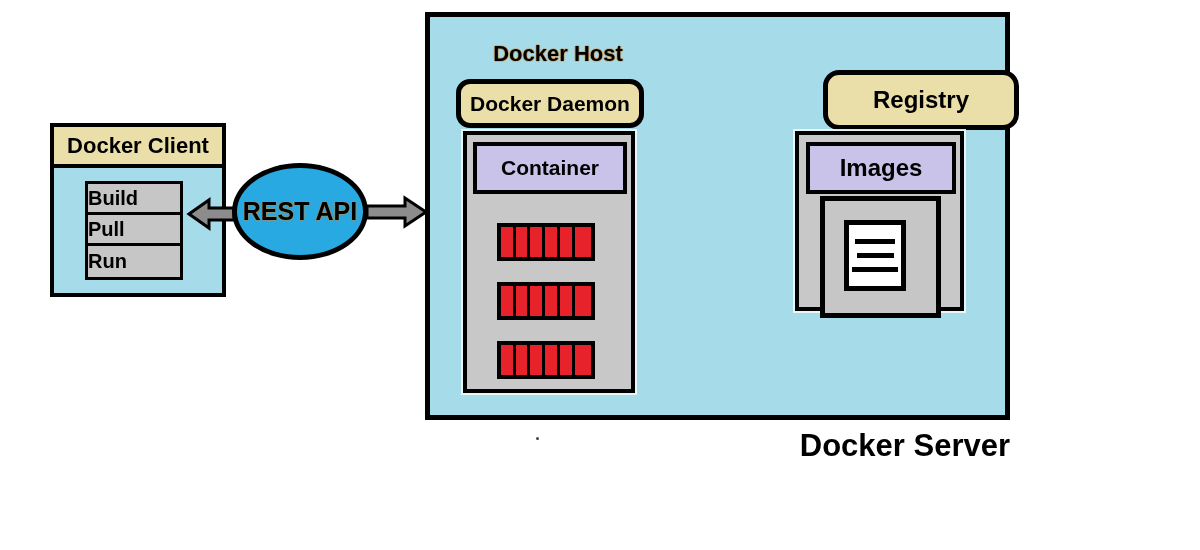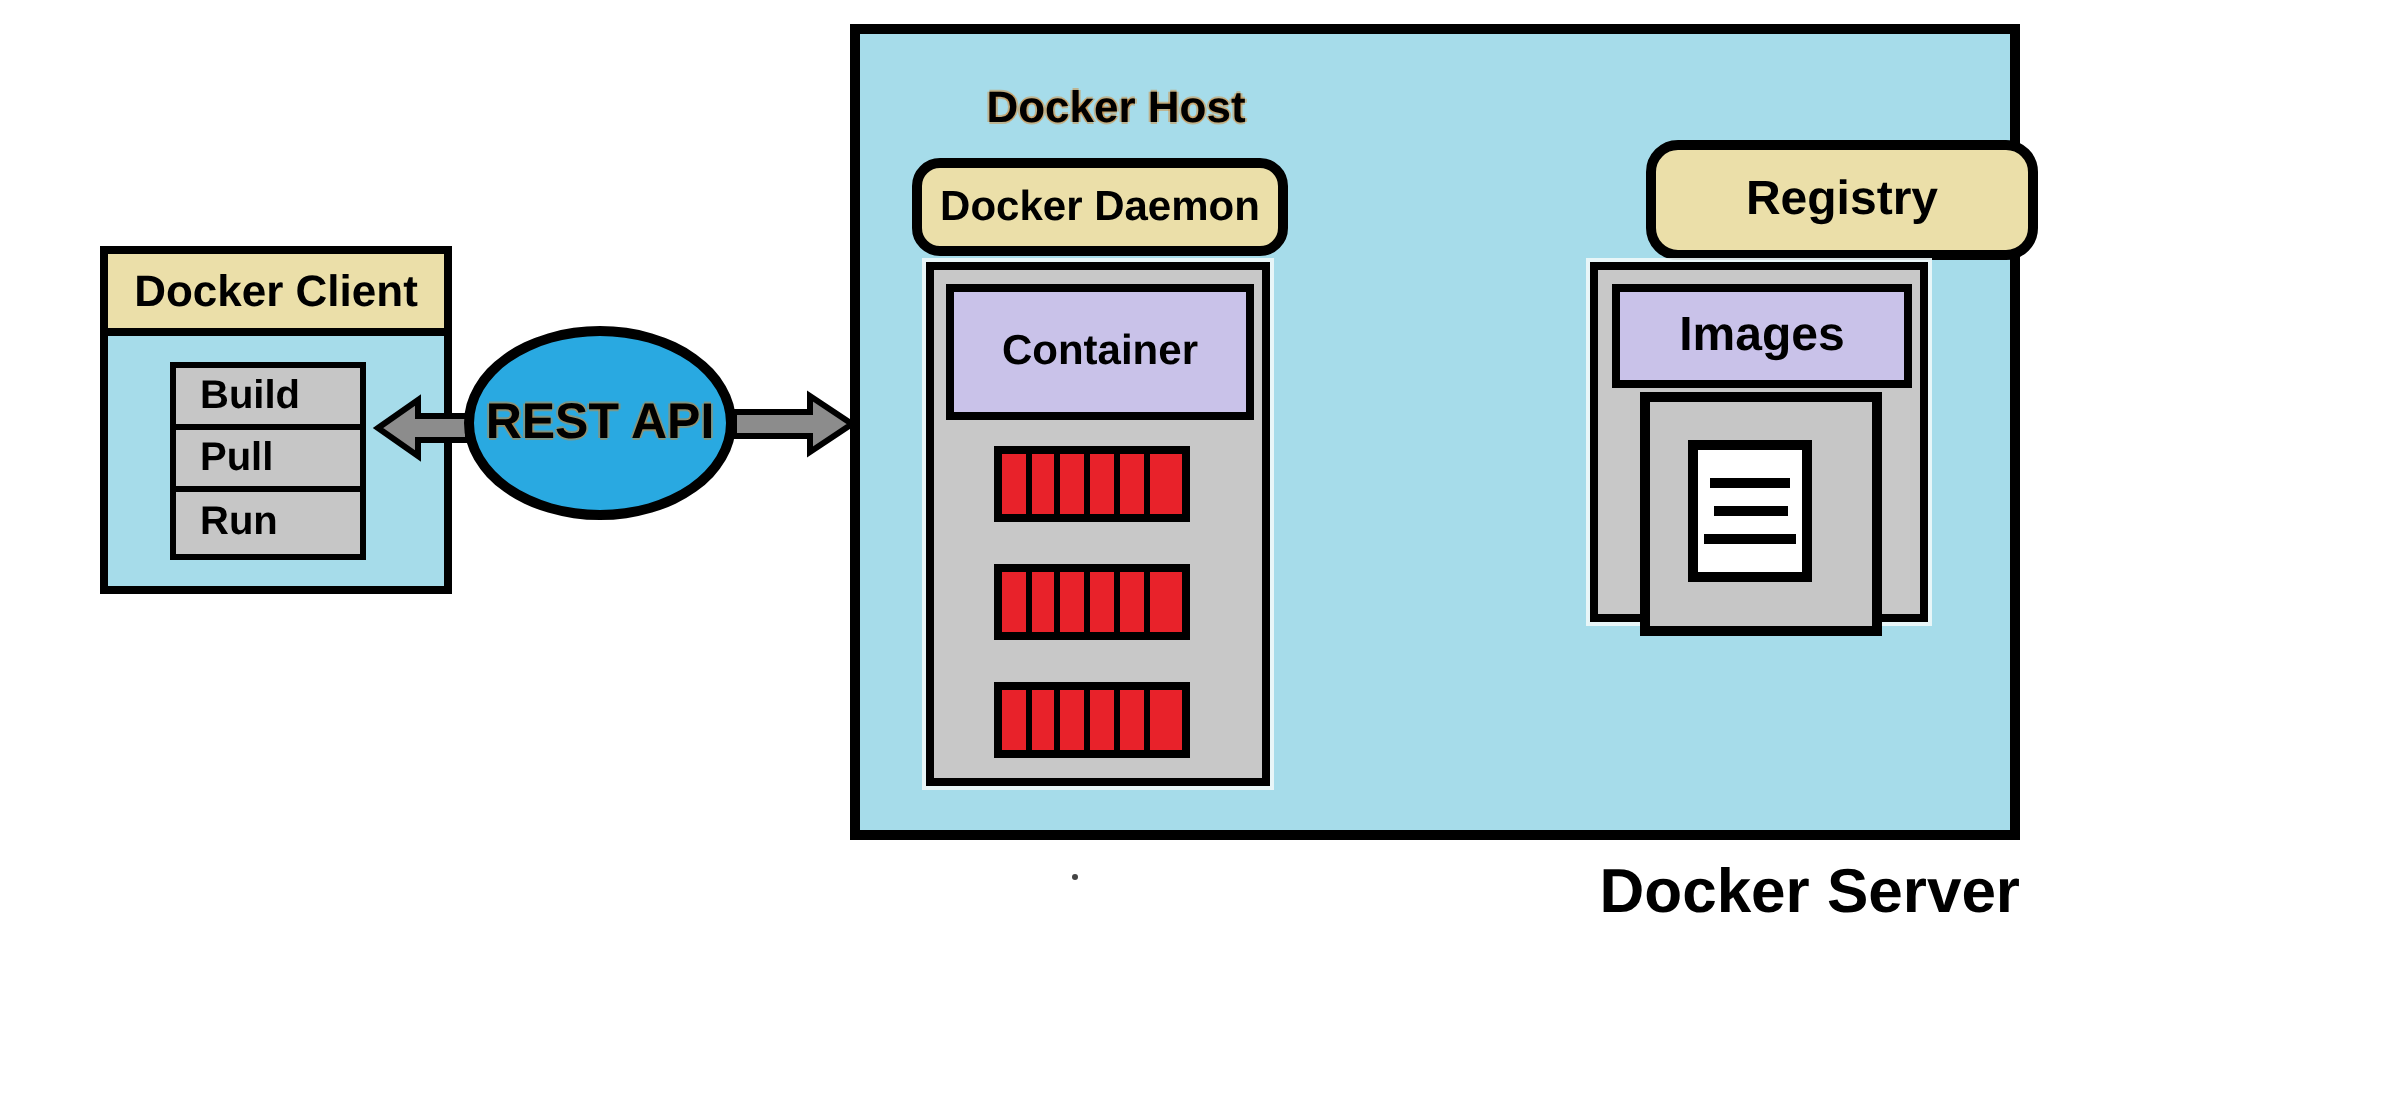--- a/index.html
+++ b/index.html
@@ -19,21 +19,21 @@
     height: 41px; background: #ebdfa9; border-bottom: 4px solid #000;
     display: flex; align-items: center; justify-content: center;
     font-size: 22px;
   }
   .client-buttons {
     position: absolute; left: 31px; top: 54px; width: 98px;
     border: 3px solid #000; background: #000;
   }
   .client-button {
     height: 31px; background: #c6c6c6; border-bottom: 3px solid #000;
-    display: flex; align-items: center; padding-left: 12px;
+    display: flex; align-items: center; padding-left: 0;
     font-size: 20px;
   }
   .client-button:last-child { border-bottom: none; text-align: center; }
 
   
   .rest-ellipse {
     position: absolute; left: 232px; top: 163px; width: 136px; height: 97px;
     background: #29a9e1; border: 5px solid #000; border-radius: 50%;
     display: flex; align-items: center; justify-content: center;
     font-size: 25px;
@@ -67,21 +67,21 @@
     position: absolute; background: #c8c8c8; border: 4px solid #000;
     box-shadow: 0 0 0 2px rgba(240,248,250,.9);
   }
   .daemon-body { left: 33px; top: 114px; width: 172px; height: 262px; }
   .registry-body { left: 365px; top: 114px; width: 169px; height: 180px; }
 
   .purple-label {
     position: absolute; background: #c9c2e9; border: 4px solid #000;
     display: flex; align-items: center; justify-content: center;
   }
-  .container-label { left: 6px; top: 7px; width: 154px; height: 68px; font-size: 21px; }
+  .container-label { left: 6px; top: 7px; width: 154px; height: 52px; font-size: 21px; }
   .images-label { left: 7px; top: 7px; width: 150px; height: 52px; font-size: 24px; }
 
   .stripes {
     position: absolute; left: 30px; top: 88px; width: 98px;
     display: flex; flex-direction: column; gap: 21px;
   }
   .stripe-row {
     height: 38px; background: #000; padding: 4px;
     display: flex; gap: 3px;
   }

